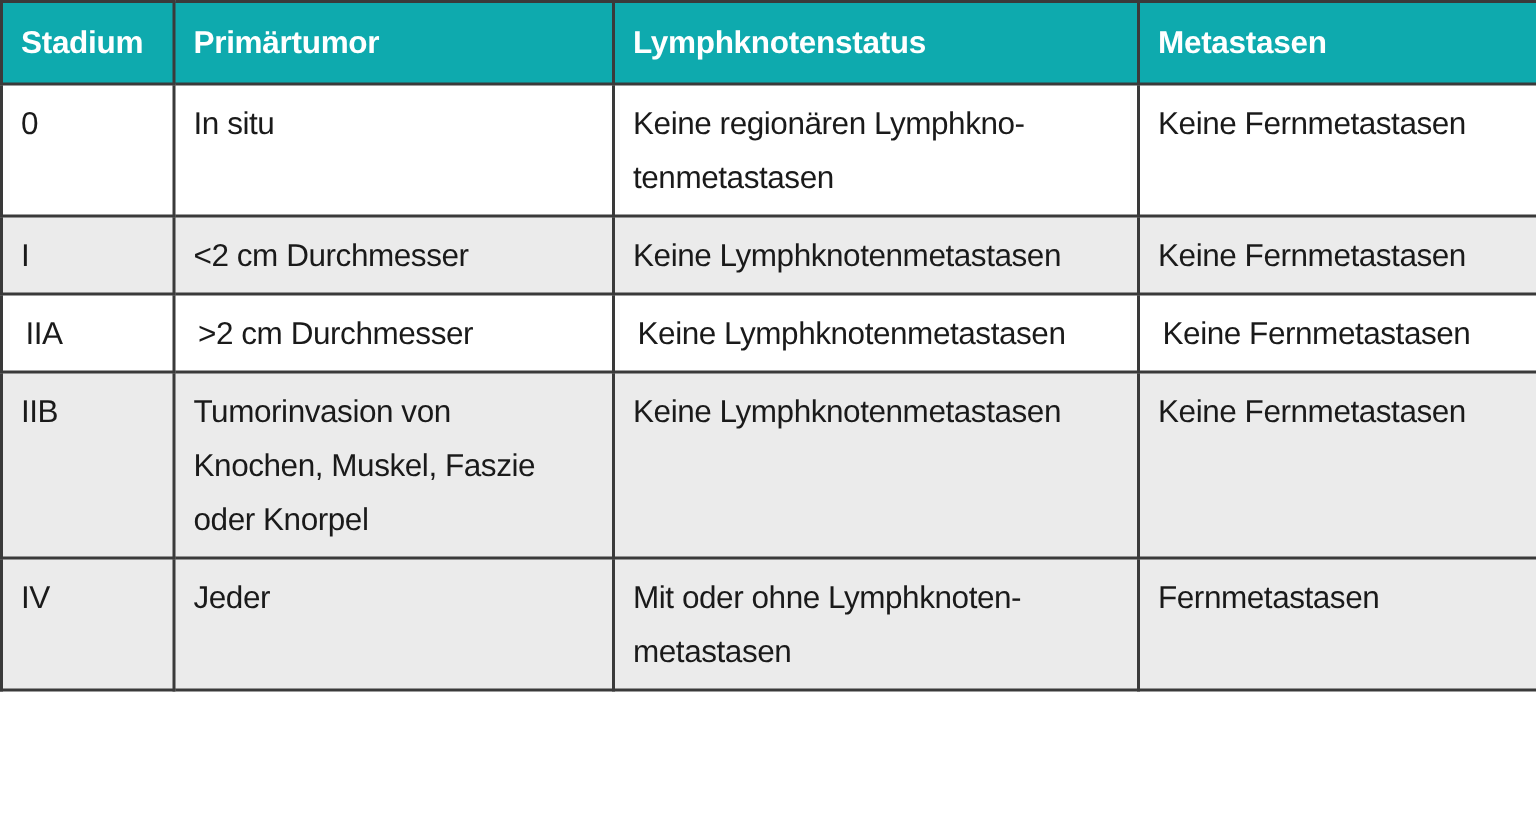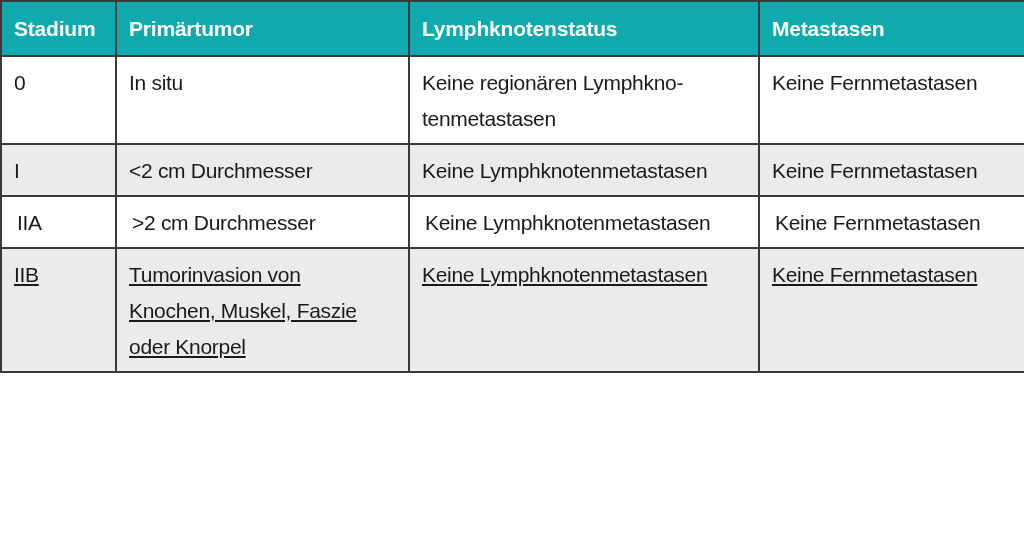--- a/index.html
+++ b/index.html
@@ -52,21 +52,21 @@
       padding-top: 8px;
       padding-bottom: 6px;
       letter-spacing: -0.3px;
     }
     .staging-table tbody tr.odd td { background: #ffffff; }
     .staging-table tbody tr.even td { background: #ebebeb; }
 
     tr.h88 td { height: 88px; }
     tr.h52 td { height: 52px; }
     tr.h51 td { height: 51px; padding-left: 15px; }
-    tr.h123 td { height: 123px; text-decoration: underline; }
+    tr.h123 td { height: 123px; }
     tr.h87 td { height: 87px; }
   </style>
 </head>
 <body>
 
 <table class="staging-table">
   <colgroup>
     <col class="c1">
       <col class="c2">
       <col class="c3">
@@ -98,14 +98,20 @@
       <td>&gt;2 cm Durchmesser</td>
       <td>Keine Lymphknotenmetastasen</td>
       <td>Keine Fernmetastasen</td>
     </tr>
     <tr class="even h123">
       <td>IIB</td>
       <td>Tumorinvasion von<br>Knochen, Muskel, Faszie<br>oder Knorpel</td>
       <td>Keine Lymphknotenmetastasen</td>
       <td>Keine Fernmetastasen</td>
     </tr>
+    <tr class="even h87">
+      <td>IV</td>
+      <td>Jeder</td>
+      <td>Mit oder ohne Lymphknoten-<br>metastasen</td>
+      <td>Fernmetastasen</td>
+    </tr>
   </tbody>
 </table>
 
 </body></html>

